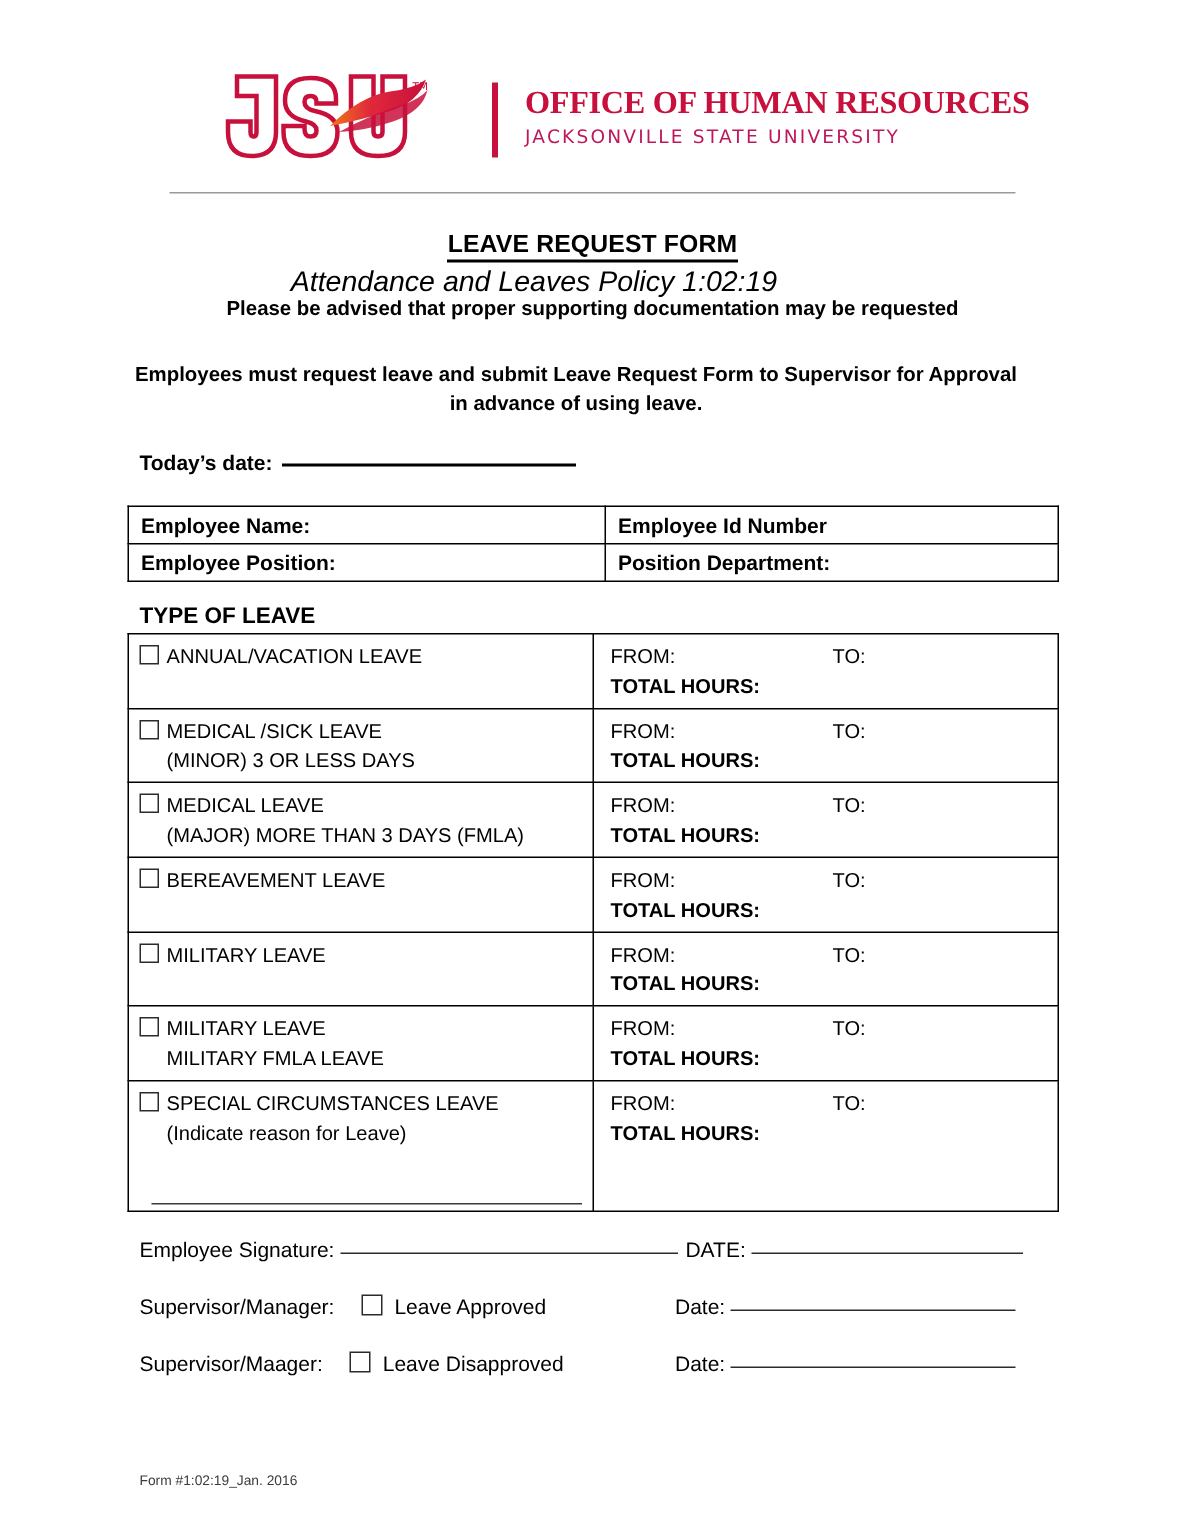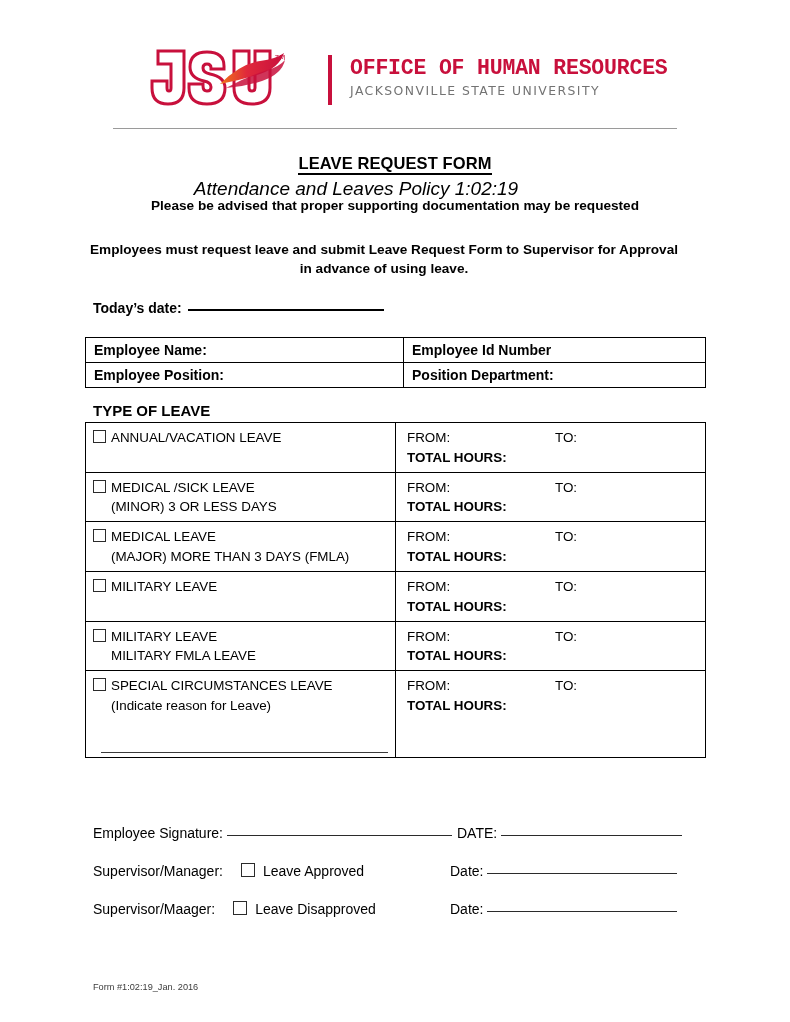--- a/index.html
+++ b/index.html
@@ -39,33 +39,33 @@
     height: 50px;
     background: #C8103C;
   }
   .logo-text {
     position: absolute;
     left: 350px;
     top: 57px;
     width: 360px;
   }
   .logo-title {
-    font-family: Liberation Mono, monospace;
+    font-family: Liberation Serif, serif;
     font-weight: bold;
     font-size: 21.5px;
     letter-spacing: -0.2px;
     color: #C8103C;
     line-height: 1.05;
     white-space: nowrap;
   }
   .logo-subtitle {
     font-family: "DejaVu Sans", sans-serif;
     font-size: 12.4px;
     letter-spacing: 1.45px;
-    color: #737373;
+    color: #be185d;
     margin-top: 3px;
     white-space: nowrap;
   }
   .header-rule {
     position: absolute;
     left: 113px;
     top: 128px;
     width: 564px;
     height: 1px;
     background: #9a9a9a;
@@ -377,20 +377,38 @@
       <div class="right-cell-inner">
         <div class="rc-from">
           <span>FROM:</span>
           <span class="rc-to">TO:</span>
         </div>
         <div class="rc-total">TOTAL HOURS:</div>
       </div>
     </td>
   </tr>
 
+  <tr>
+    <td class="c-left">
+      <div class="leave-cell-inner">
+        <div class="leave-line1">
+          <span class="cbox"></span><span>BEREAVEMENT LEAVE</span>
+        </div>
+      </div>
+    </td>
+    <td>
+      <div class="right-cell-inner">
+        <div class="rc-from">
+          <span>FROM:</span>
+          <span class="rc-to">TO:</span>
+        </div>
+        <div class="rc-total">TOTAL HOURS:</div>
+      </div>
+    </td>
+  </tr>
 
   <tr>
     <td class="c-left">
       <div class="leave-cell-inner">
         <div class="leave-line1">
           <span class="cbox"></span><span>MILITARY LEAVE</span>
         </div>
       </div>
     </td>
     <td>

